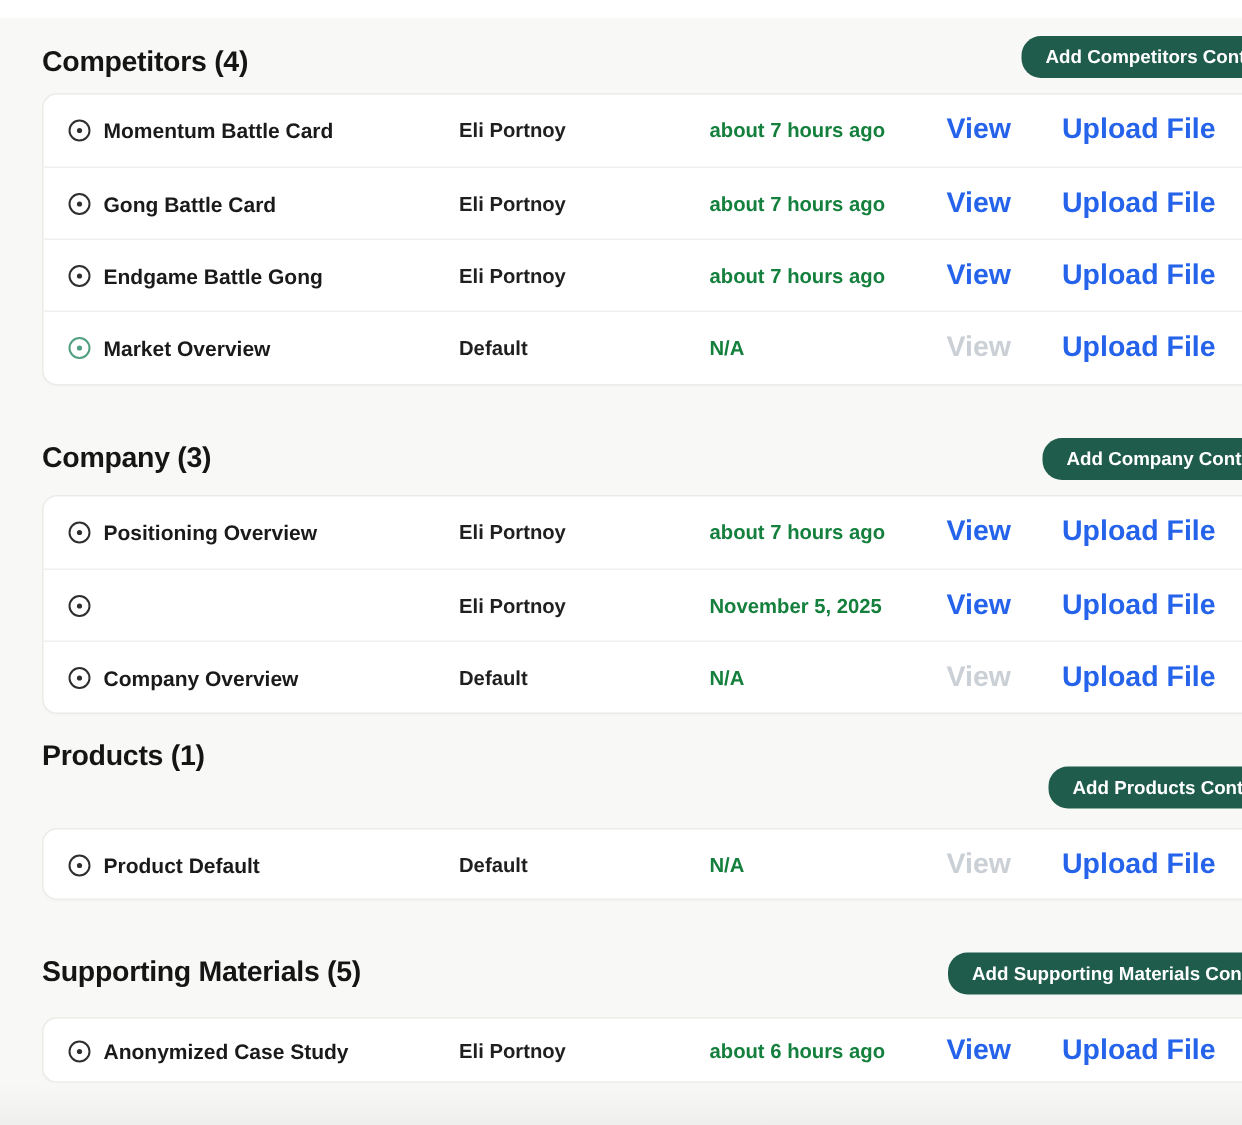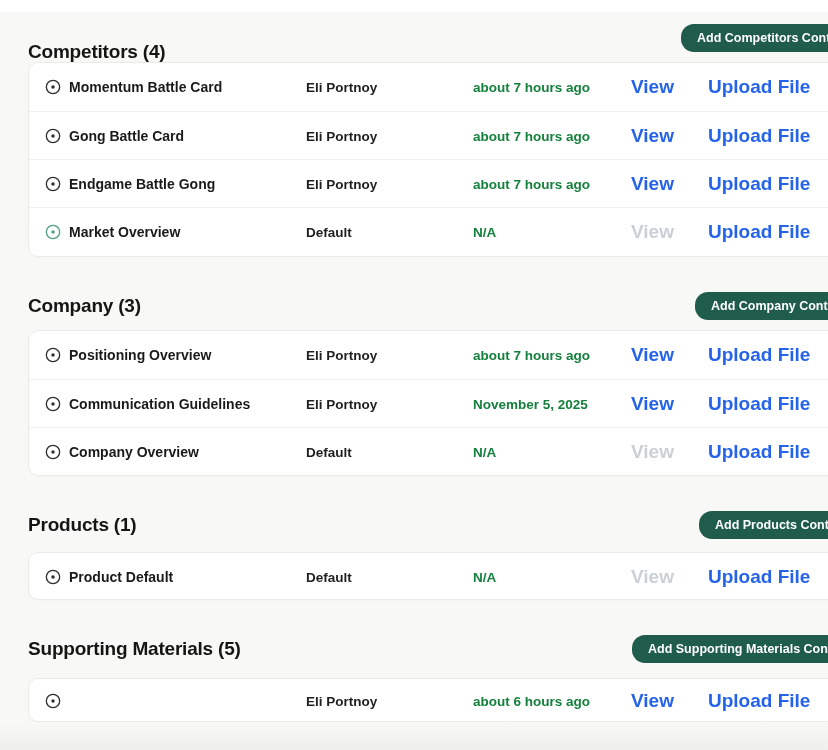--- a/index.html
+++ b/index.html
@@ -53,21 +53,21 @@
   .bottom-fade {
     position: absolute; left: 0; top: 722px; width: 828px; height: 28px;
     background: linear-gradient(to bottom, #f8f8f6 0%, #efefed 100%);
   }
 </style>
 </head>
 <body>
 
 <div class="prev-card-edge"></div>
 
-<h2 class="section-title" style="top:40px">Competitors (4)</h2>
+<h2 class="section-title" style="top:30px">Competitors (4)</h2>
 <button class="add-btn" style="top:24px; left:681px">Add Competitors Content</button>
 
 <div class="card" style="top:62px; height:195px">
   <div class="row">
     <span class="cell cell-icon">
         <svg width="16" height="16" viewBox="0 0 24 24" fill="none" stroke="currentColor" stroke-width="2">
           <circle cx="12" cy="12" r="10"></circle>
           <circle cx="12" cy="12" r="2.6" fill="currentColor" stroke="none"></circle>
         </svg>
       </span>
@@ -135,42 +135,41 @@
     <span class="cell cell-view"><a class="link">View</a></span>
     <span class="cell cell-upload"><a class="link">Upload File</a></span>
   </div>
   <div class="row">
     <span class="cell cell-icon">
         <svg width="16" height="16" viewBox="0 0 24 24" fill="none" stroke="currentColor" stroke-width="2">
           <circle cx="12" cy="12" r="10"></circle>
           <circle cx="12" cy="12" r="2.6" fill="currentColor" stroke="none"></circle>
         </svg>
       </span>
-    <span class="cell cell-name">Communication Guidelines</span>
     <span class="cell cell-author">Eli Portnoy</span>
     <span class="cell cell-time">November 5, 2025</span>
     <span class="cell cell-view"><a class="link">View</a></span>
     <span class="cell cell-upload"><a class="link">Upload File</a></span>
   </div>
   <div class="row">
     <span class="cell cell-icon">
         <svg width="16" height="16" viewBox="0 0 24 24" fill="none" stroke="currentColor" stroke-width="2">
           <circle cx="12" cy="12" r="10"></circle>
           <circle cx="12" cy="12" r="2.6" fill="currentColor" stroke="none"></circle>
         </svg>
       </span>
     <span class="cell cell-name">Company Overview</span>
     <span class="cell cell-author">Default</span>
     <span class="cell cell-time">N/A</span>
     <span class="cell cell-view"><a class="link disabled">View</a></span>
     <span class="cell cell-upload"><a class="link">Upload File</a></span>
   </div>
 </div>
 
-<h2 class="section-title" style="top:513px">Products (1)</h2>
+<h2 class="section-title" style="top:493px">Products (1)</h2>
 <button class="add-btn" style="top:511px; left:699px">Add Products Content</button>
 
 <div class="card" style="top:552px; height:48px">
   <div class="row">
     <span class="cell cell-icon">
         <svg width="16" height="16" viewBox="0 0 24 24" fill="none" stroke="currentColor" stroke-width="2">
           <circle cx="12" cy="12" r="10"></circle>
           <circle cx="12" cy="12" r="2.6" fill="currentColor" stroke="none"></circle>
         </svg>
       </span>
@@ -186,20 +185,21 @@
 <button class="add-btn" style="top:635px; left:632px">Add Supporting Materials Content</button>
 
 <div class="card" style="top:678px; height:44px">
   <div class="row" style="height:44px">
     <span class="cell cell-icon">
         <svg width="16" height="16" viewBox="0 0 24 24" fill="none" stroke="currentColor" stroke-width="2">
           <circle cx="12" cy="12" r="10"></circle>
           <circle cx="12" cy="12" r="2.6" fill="currentColor" stroke="none"></circle>
         </svg>
       </span>
+    <span class="cell cell-name">Anonymized Case Study</span>
     <span class="cell cell-author">Eli Portnoy</span>
     <span class="cell cell-time">about 6 hours ago</span>
     <span class="cell cell-view"><a class="link">View</a></span>
     <span class="cell cell-upload"><a class="link">Upload File</a></span>
   </div>
 </div>
 
 <div class="bottom-fade"></div>
 
 </body></html>

